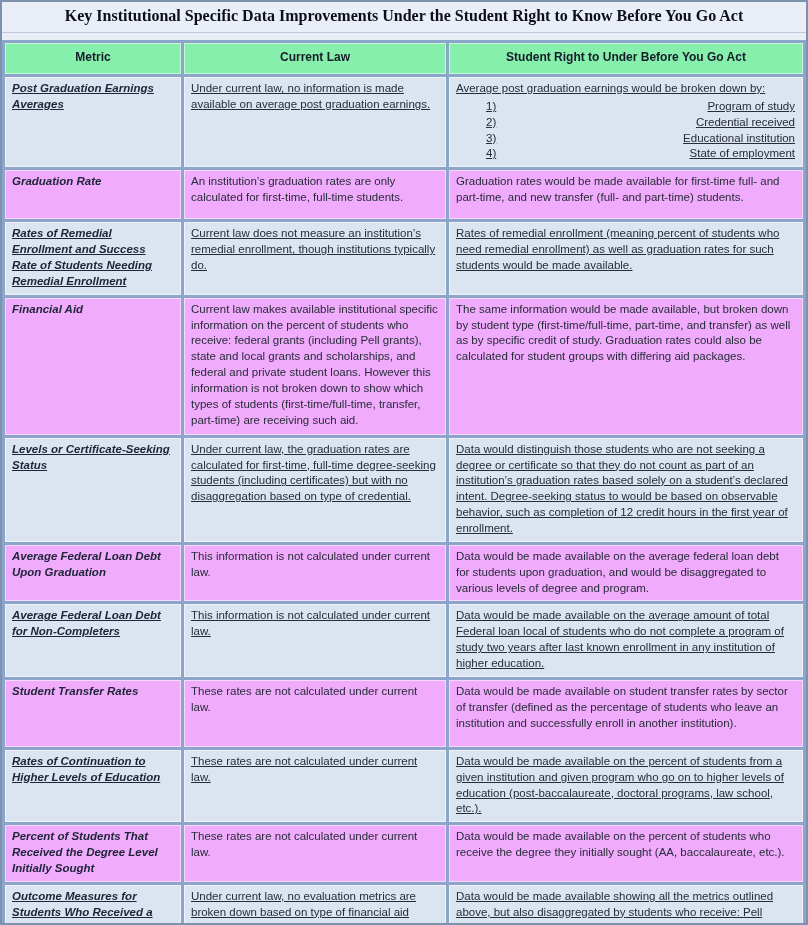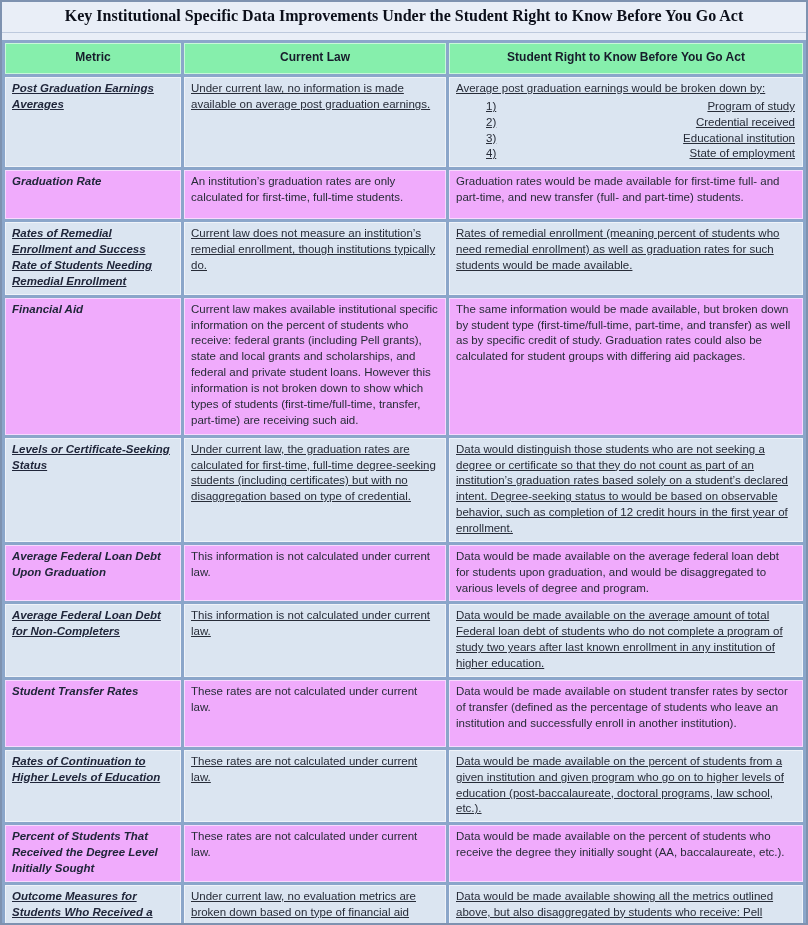--- a/index.html
+++ b/index.html
@@ -72,21 +72,21 @@
   <table class="main">
     <colgroup>
       <col style="width:179px">
       <col style="width:265px">
       <col>
     </colgroup>
     <thead>
       <tr>
         <th>Metric</th>
         <th>Current Law</th>
-        <th>Student Right to Know Before You Go Act</th>
+        <th>Student Right to Under Before You Go Act</th>
       </tr>
     </thead>
     <tbody>
 
       <tr class="alt-light" style="height:80px">
         <td class="metric">Post Graduation Earnings Averages</td>
         <td>Under current law, no information is made available on average post graduation earnings.</td>
         <td>
           <div>Average post graduation earnings would be broken down by:</div>
           <div class="bill-list">
@@ -136,21 +136,21 @@
 
       <tr class="alt-dark" style="height:50px">
         <td class="metric">Average Federal Loan Debt Upon Graduation</td>
         <td>This information is not calculated under current law.</td>
         <td>Data would be made available on the average federal loan debt for students upon graduation, and would be disaggregated to various levels of degree and program.</td>
       </tr>
 
       <tr class="alt-light" style="height:68px">
         <td class="metric">Average Federal Loan Debt for Non-Completers</td>
         <td>This information is not calculated under current law.</td>
-        <td>Data would be made available on the average amount of total Federal loan debt of students who do not complete a program of study two years after last known enrollment in any institution of higher education.</td>
+        <td>Data would be made available on the average amount of total Federal loan local of students who do not complete a program of study two years after last known enrollment in any institution of higher education.</td>
       </tr>
 
       <tr class="alt-dark" style="height:70px">
         <td class="metric">Student Transfer Rates</td>
         <td>These rates are not calculated under current law.</td>
         <td>Data would be made available on student transfer rates by sector of transfer (defined as the percentage of students who leave an institution and successfully enroll in another institution).</td>
       </tr>
 
       <tr class="alt-light" style="height:68px">
         <td class="metric">Rates of Continuation to Higher Levels of Education</td>

